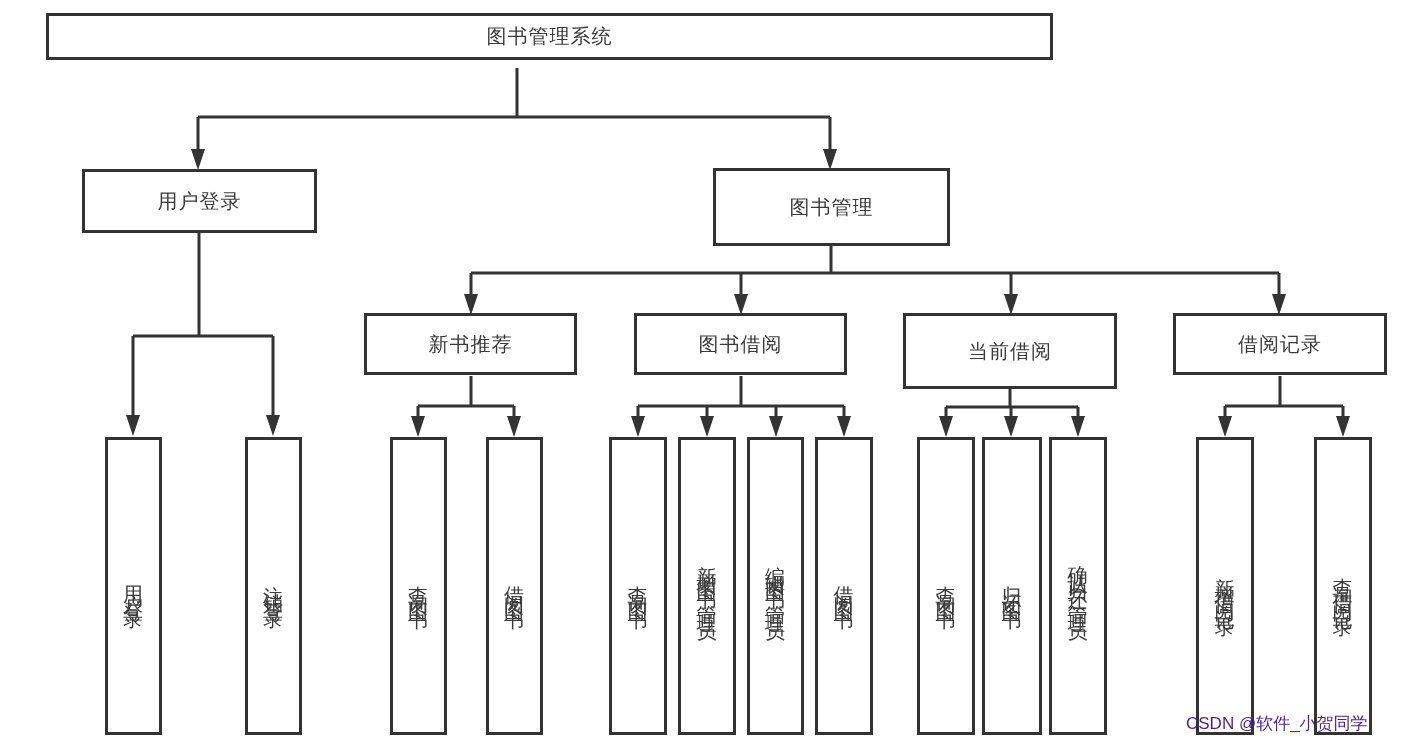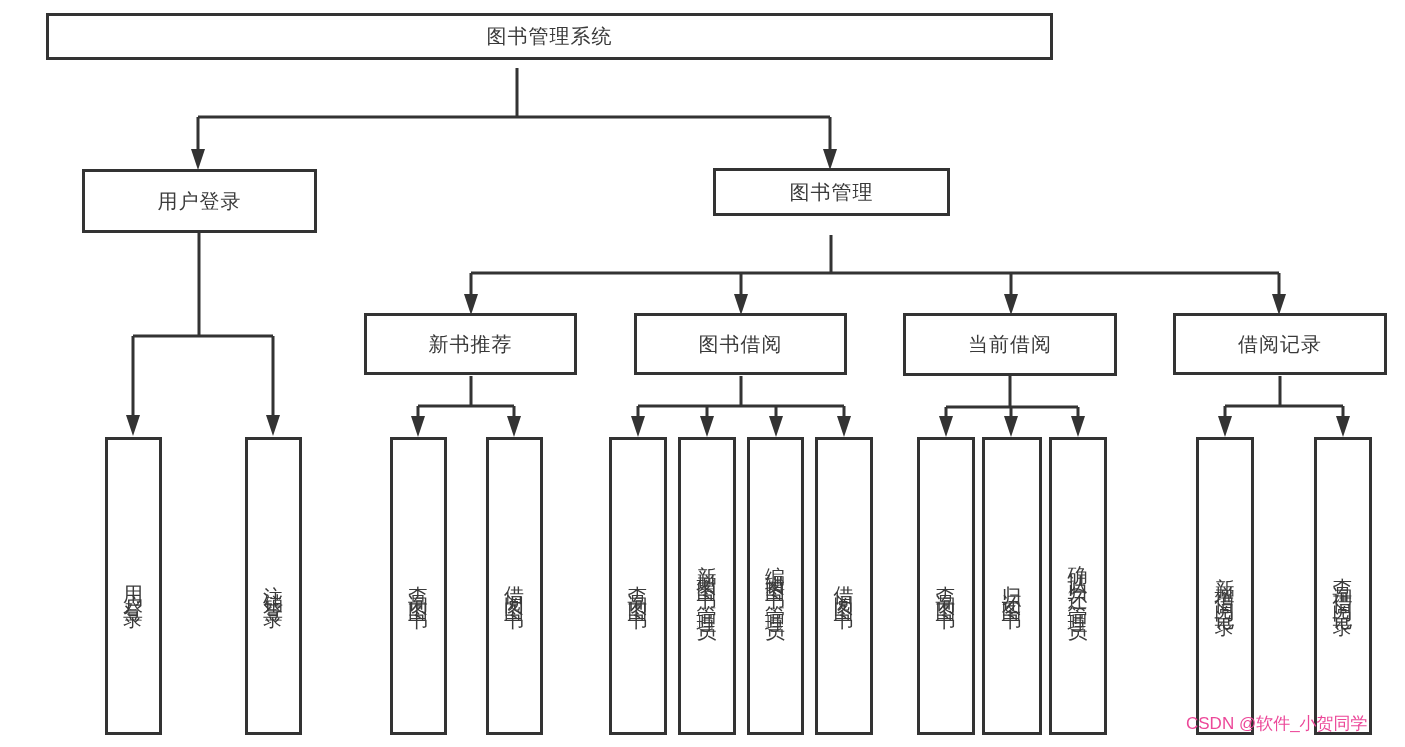--- a/index.html
+++ b/index.html
@@ -61,21 +61,21 @@
     color: #3a3a3a;
     letter-spacing: 8px;
     line-height: 1;
     white-space: nowrap;
   }
   #watermark {
     position: absolute;
     left: 1186px;
     top: 712px;
     font-size: 17px;
-    color: #ec4899;
+    color: #4c1d95;
     white-space: nowrap;
     z-index: 5;
   }
 </style>
 </head>
 <body>
 
 <div id="canvas">
 
   <svg id="connectors" viewBox="0 0 1405 747" xmlns="http://www.w3.org/2000/svg">
@@ -128,31 +128,31 @@
     </g>
   </svg>
 
   <div class="hnode" style="left:14px; top:13px; width:1007px; height:47px;margin-left:32px;">
     <span>图书管理系统</span>
   </div>
 
   <div class="hnode" style="left:82px; top:169px; width:235px; height:64px;">
     <span>用户登录</span>
   </div>
-  <div class="hnode" style="left:713px; top:168px; width:237px; height:48px;">
+  <div class="hnode" style="left:713px; top:168px; width:237px; height:78px;">
     <span>图书管理</span>
   </div>
 
   <div class="hnode" style="left:634px; top:313px; width:213px; height:62px;">
     <span>图书借阅</span>
   </div>
   <div class="hnode" style="left:364px; top:313px; width:213px; height:62px;">
     <span>新书推荐</span>
   </div>
-  <div class="hnode" style="left:903px; top:313px; width:214px; height:63px;">
+  <div class="hnode" style="left:903px; top:313px; width:214px; height:76px;">
     <span>当前借阅</span>
   </div>
   <div class="hnode" style="left:1173px; top:313px; width:214px; height:62px;">
     <span>借阅记录</span>
   </div>
 
   <div class="vnode" style="left:105px; width:57px;">
     <span>用户登录</span>
   </div>
   <div class="vnode" style="left:245px; width:57px;">

